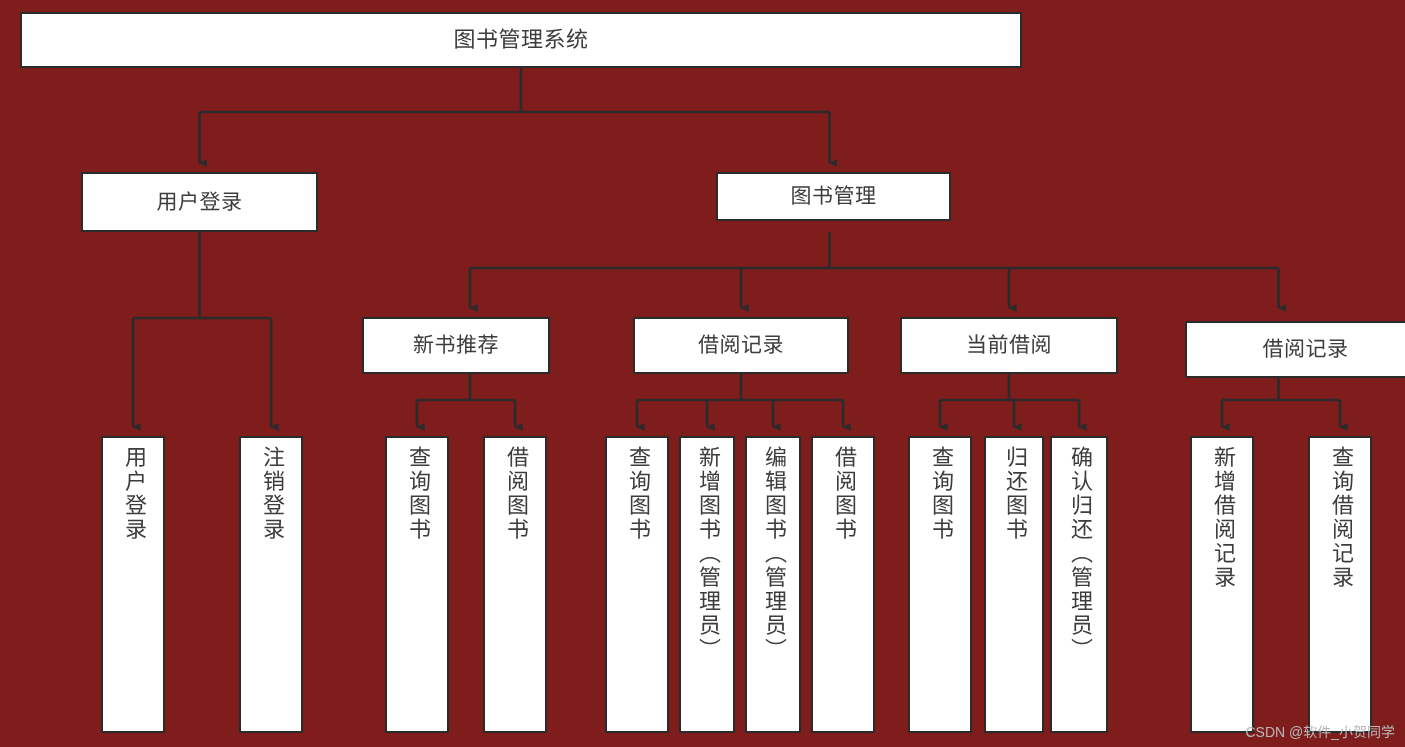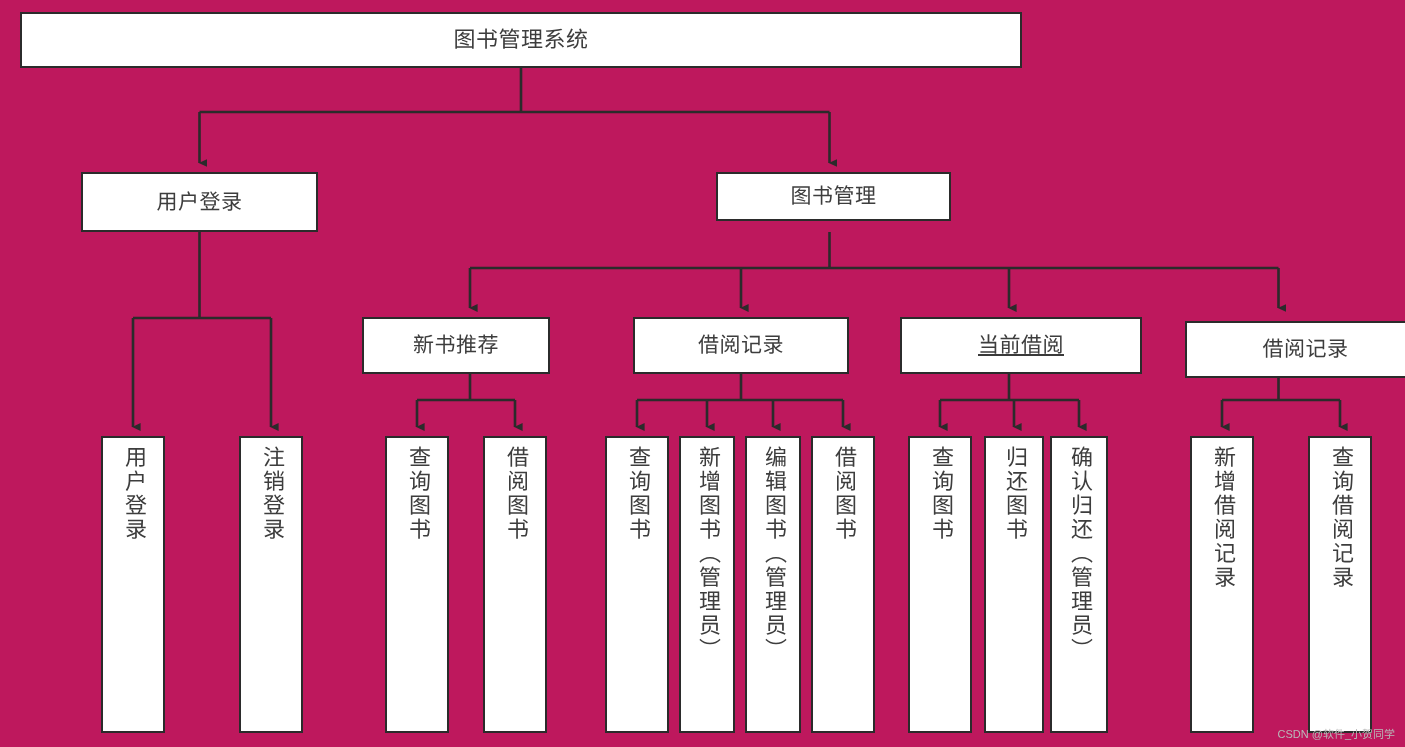--- a/index.html
+++ b/index.html
@@ -5,21 +5,21 @@
 <style>
   html, body {
     margin: 0;
     padding: 0;
     background: #ffffff;
   }
   #diagram-root {
     position: relative;
     width: 1405px;
     height: 747px;
-    background: #be185d;
+    background: #7f1d1d;
     font-family: "Liberation Sans", "DejaVu Sans", sans-serif;
     overflow: hidden;
   }
   #edge-layer {
     position: absolute;
     left: 0;
     top: 0;
     width: 1405px;
     height: 747px;
     pointer-events: none;
@@ -62,21 +62,21 @@
     font-size: 22px;
     letter-spacing: 2px;
     line-height: 1;
     max-height: 280px;
     text-align: left;
   }
   #watermark {
     position: absolute;
     right: 10px;
     bottom: 6px;
-    font-size: 11px;
+    font-size: 14px;
     color: #b9b9b9;
     white-space: nowrap;
     z-index: 3;
     font-family: "Liberation Sans", "DejaVu Sans", sans-serif;
     text-align: right;
   }
 </style>
 </head>
 <body>
 
@@ -134,21 +134,21 @@
       </div>
       <div class="node horiz" style="left: 716px; top: 172px; width: 235px; height: 49px;">
         <span class="node-label">图书管理</span>
       </div>
       <div class="node horiz" style="left: 362px; top: 317px; width: 188px; height: 57px;">
         <span class="node-label">新书推荐</span>
       </div>
       <div class="node horiz" style="left: 633px; top: 317px; width: 216px; height: 57px;">
         <span class="node-label">借阅记录</span>
       </div>
-      <div class="node horiz" style="left: 900px; top: 317px; width: 242px; height: 57px; text-decoration: underline;">
+      <div class="node horiz" style="left: 900px; top: 317px; width: 218px; height: 57px;">
         <span class="node-label">当前借阅</span>
       </div>
       <div class="node horiz" style="left: 1172px; top: 321px; width: 241px; height: 57px; margin-left: 13px;">
         <span class="node-label">借阅记录</span>
       </div>
       <div class="node vert" style="left: 101px; top: 436px; width: 64px; height: 297px;">
         <span class="node-label">用户登录</span>
       </div>
       <div class="node vert" style="left: 239px; top: 436px; width: 64px; height: 297px;">
         <span class="node-label">注销登录</span>

